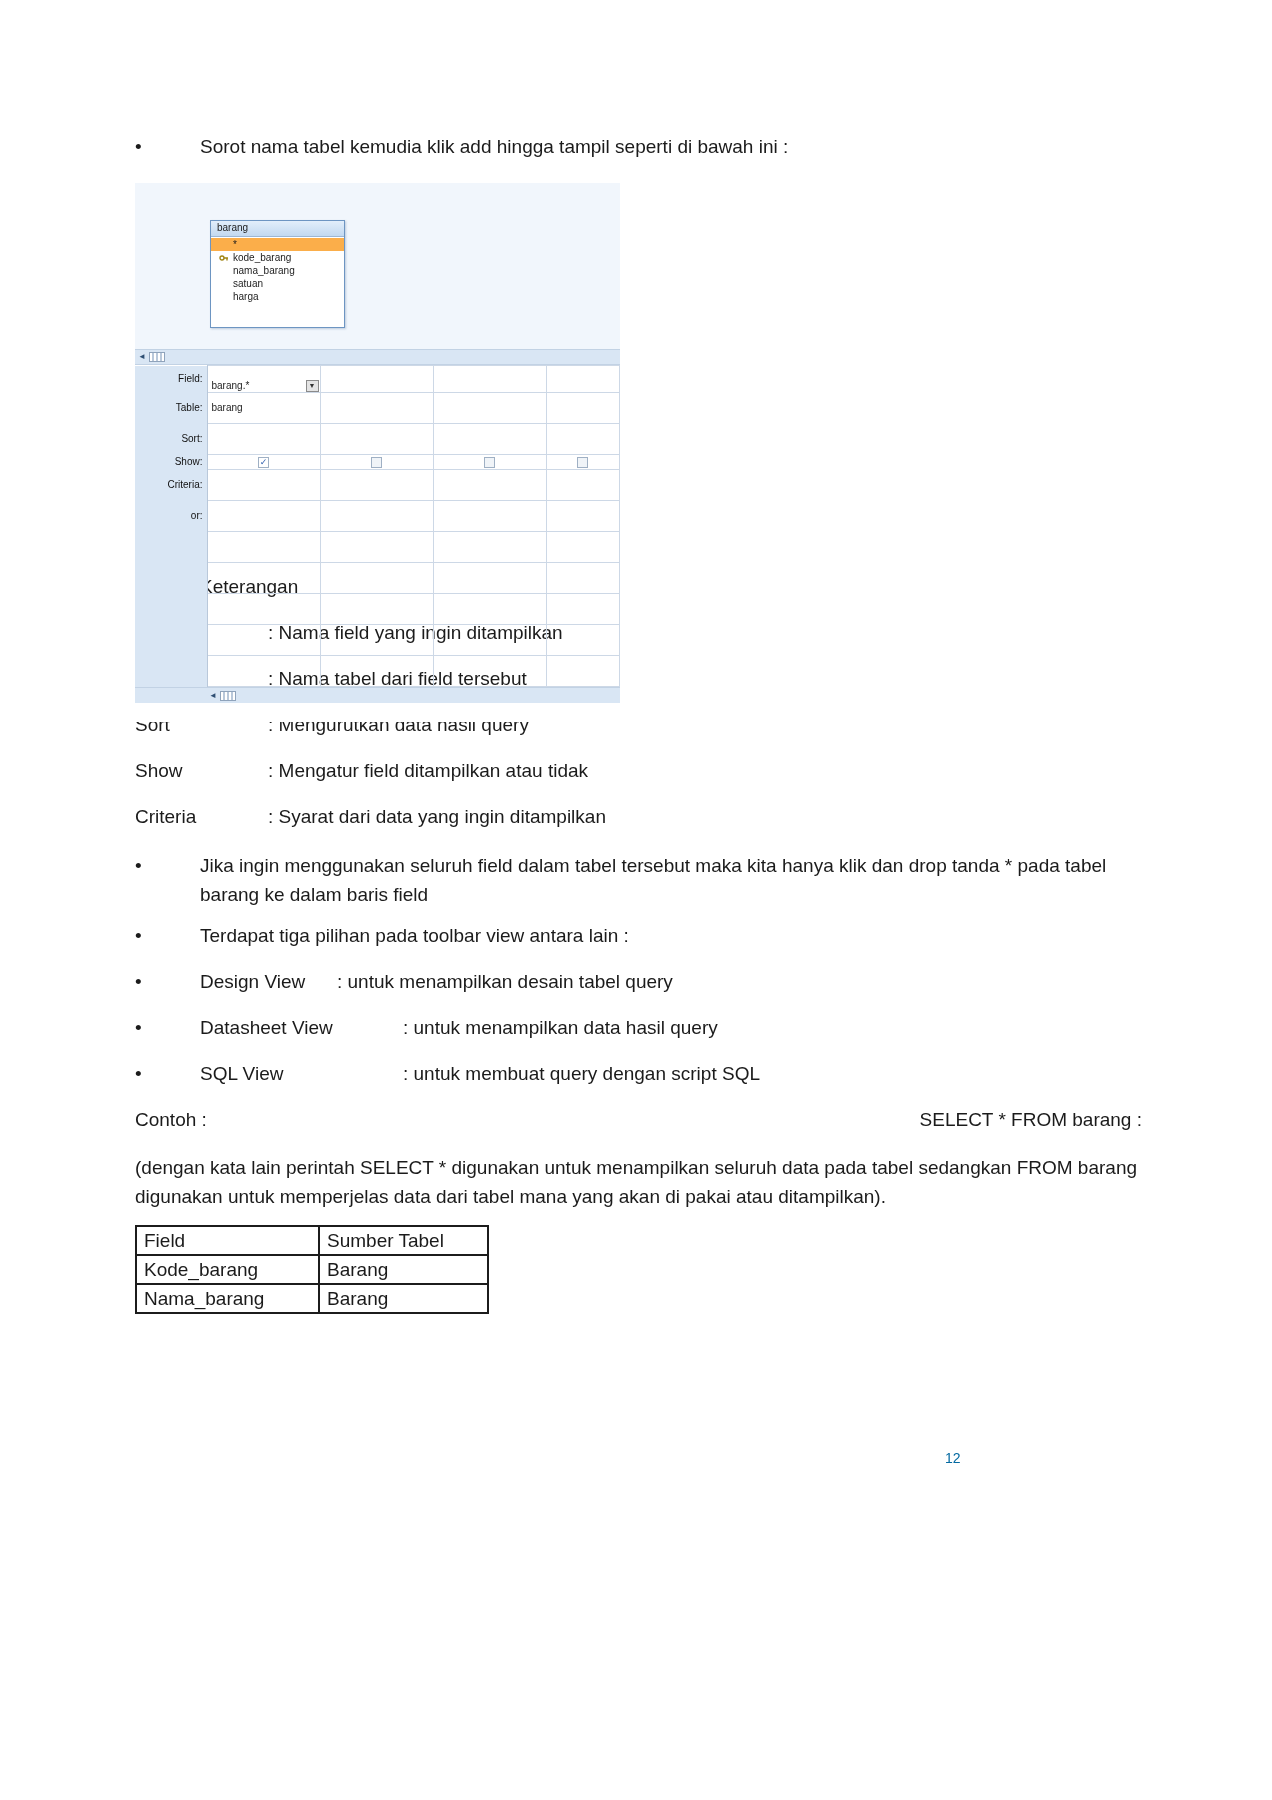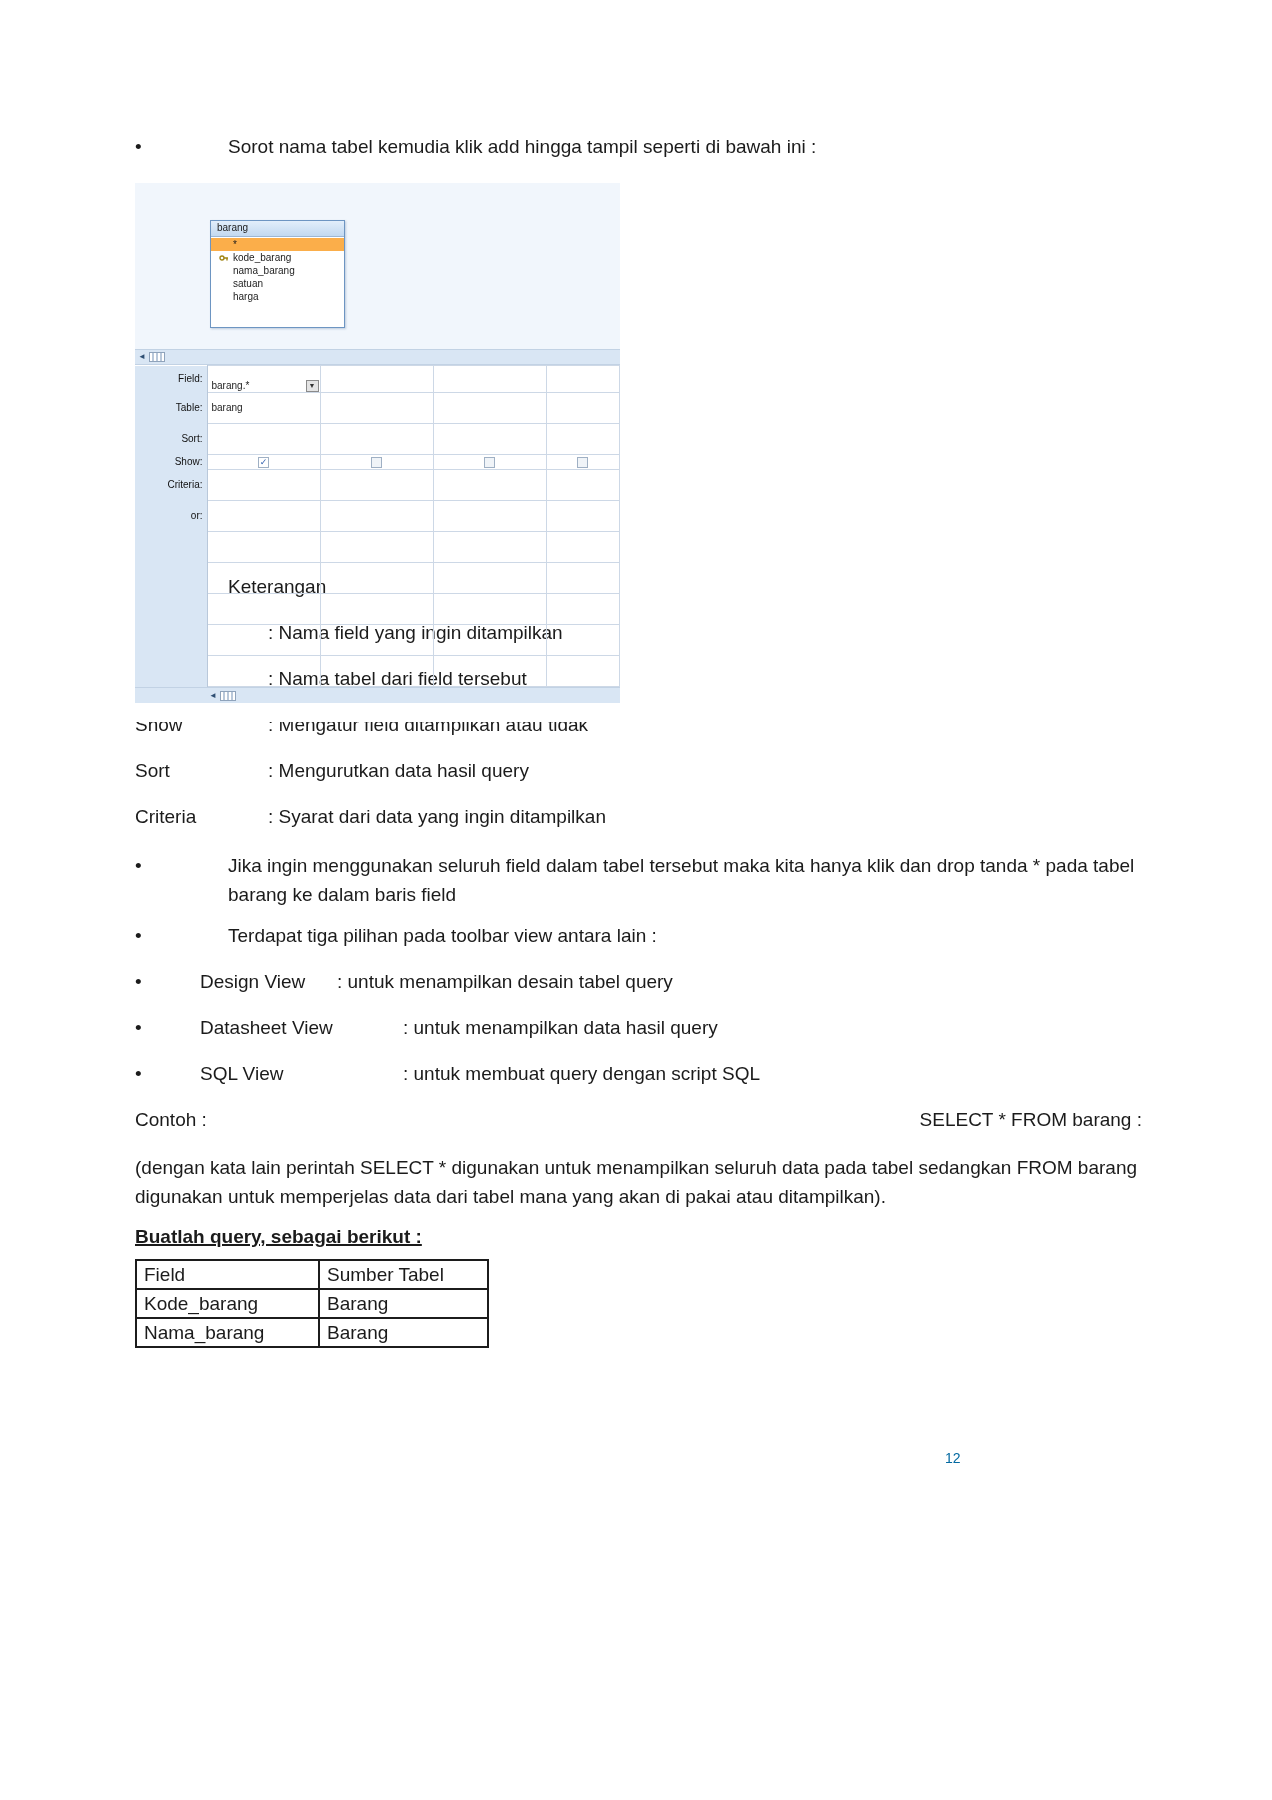--- a/index.html
+++ b/index.html
@@ -4,21 +4,21 @@
 <style>
   * { margin:0; padding:0; box-sizing:border-box; }
   html,body { background:#fff; }
   body { font-family:"Liberation Sans", sans-serif; color:#1b1b1b; }
   .page { position:relative; width:1272px; height:1800px; background:#ffffff; overflow:hidden; }
   .content { padding:135px 130px 0 135px; font-size:19px; line-height:24px; }
 
   
   .bullet-row { display:flex; align-items:flex-start; }
   .bullet { flex:0 0 65px; }
-  .btext { flex:1 1 auto;margin-left:28px; }
+  .btext { flex:1 1 auto; }
   .mb-intro { margin-bottom:24px; }
   .mb-std { margin-bottom:22px; }
   .lh-wrap { line-height:29px; }
   .mb-after-wrap { margin-bottom:15px; }
 
   .def-row { display:flex; margin-bottom:22px; }
   .def-term { flex:0 0 133px; }
 
   .view-row { display:flex; margin-bottom:22px; }
   .view-name.w137 { flex:0 0 137px; }
@@ -242,26 +242,26 @@
 
     <div class="def-row">
       <span class="def-term">Field</span>
       <span class="def-desc">: Nama field yang ingin ditampilkan</span>
     </div>
     <div class="def-row">
       <span class="def-term">Table</span>
       <span class="def-desc">: Nama tabel dari field tersebut</span>
     </div>
     <div class="def-row">
+      <span class="def-term">Sort</span>
+      <span class="def-desc">: Mengurutkan data hasil query</span>
+    </div>
+    <div class="def-row">
       <span class="def-term">Show</span>
       <span class="def-desc">: Mengatur field ditampilkan atau tidak</span>
-    </div>
-    <div class="def-row">
-      <span class="def-term">Sort</span>
-      <span class="def-desc">: Mengurutkan data hasil query</span>
     </div>
     <div class="def-row">
       <span class="def-term">Criteria</span>
       <span class="def-desc">: Syarat dari data yang ingin ditampilkan</span>
     </div>
 
     <div class="bullet-row lh-wrap mb-after-wrap">
       <span class="bullet">•</span>
       <span class="btext">Jika ingin menggunakan seluruh field dalam tabel tersebut maka kita hanya klik dan drop tanda * pada tabel barang ke dalam baris field</span>
     </div>
@@ -287,21 +287,20 @@
       <span class="view-desc">: untuk membuat query dengan script SQL</span>
     </div>
 
     <div class="contoh-row">
       <span class="contoh-label">Contoh :</span>
       <span class="contoh-value">SELECT * FROM barang :</span>
     </div>
 
     <div class="paragraph">(dengan kata lain perintah SELECT * digunakan untuk menampilkan seluruh data pada tabel sedangkan FROM barang digunakan untuk memperjelas data dari tabel mana yang akan di pakai atau ditampilkan).</div>
 
-    <div class="heading h2">Buatlah query, sebagai berikut :</div>
 
     <table class="qtable">
       <tbody>
           <tr>
         <td class="c1">Field</td>
         <td class="c2">Sumber Tabel</td>
       </tr>
       <tr>
         <td class="c1">Kode_barang</td>
         <td class="c2">Barang</td>

